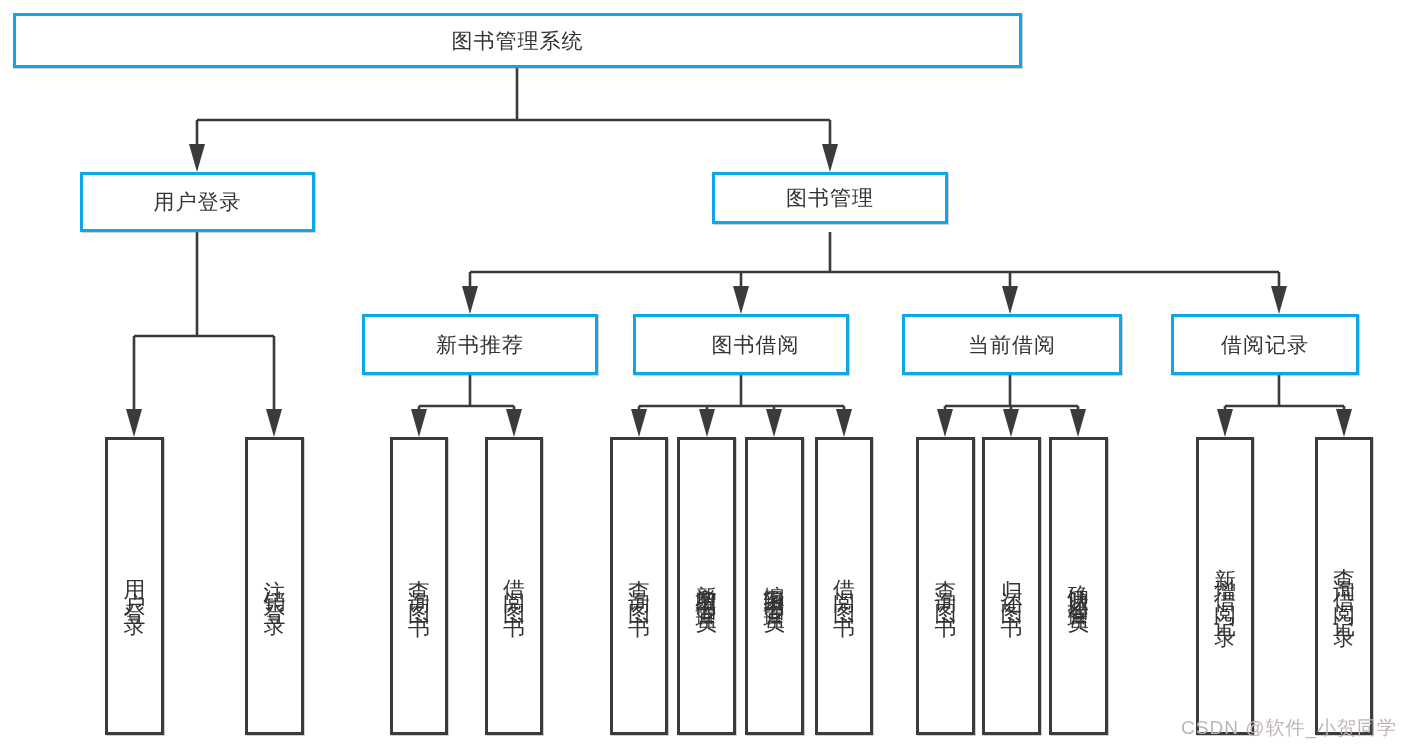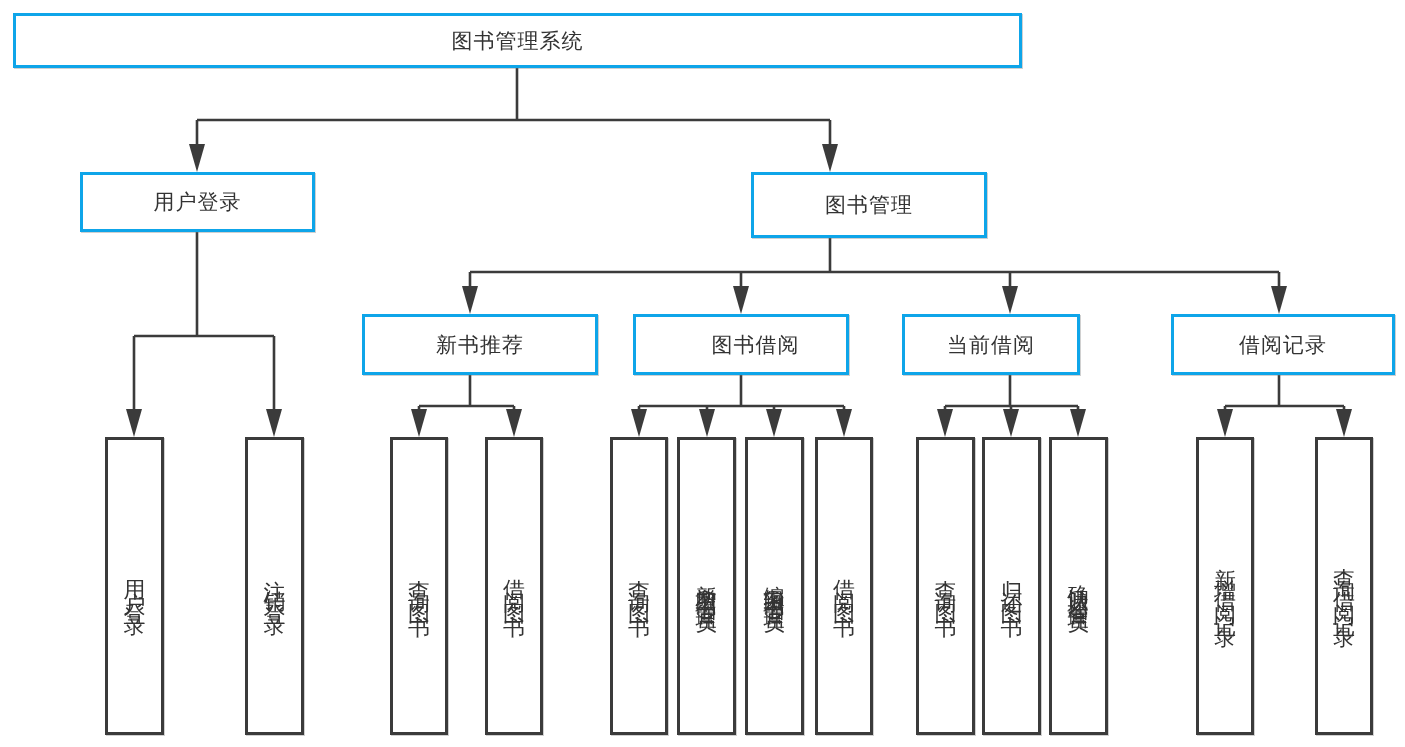--- a/index.html
+++ b/index.html
@@ -107,34 +107,34 @@
     </g>
   </svg>
 
   <div class="node" style="left:13px; top:13px; width:1009px; height:55px;">
     <span class="hlabel">图书管理系统</span>
   </div>
 
   <div class="node" style="left:80px; top:172px; width:235px; height:60px;">
     <span class="hlabel">用户登录</span>
   </div>
-  <div class="node" style="left:751px; top:172px; width:236px; height:66px;">
+  <div class="node" style="left:712px; top:172px; width:236px; height:52px;">
     <span class="hlabel">图书管理</span>
   </div>
 
   <div class="node" style="left:362px; top:314px; width:236px; height:61px;">
     <span class="hlabel">新书推荐</span>
   </div>
   <div class="node" style="left:633px; top:314px; width:216px; height:61px;padding-left:29px;">
     <span class="hlabel">图书借阅</span>
   </div>
-  <div class="node" style="left:902px; top:314px; width:178px; height:61px;">
+  <div class="node" style="left:902px; top:314px; width:220px; height:61px;">
     <span class="hlabel">当前借阅</span>
   </div>
-  <div class="node" style="left:1171px; top:314px; width:224px; height:61px;font-family:Liberation Serif, serif;">
+  <div class="node" style="left:1171px; top:314px; width:188px; height:61px;font-family:Liberation Serif, serif;">
     <span class="hlabel">借阅记录</span>
   </div>
 
   <div class="leaf" style="left:105px; top:437px; width:59px; height:298px;">
     <span class="vlabel">用户登录</span>
   </div>
   <div class="leaf" style="left:245px; top:437px; width:59px; height:298px;">
     <span class="vlabel">注销登录</span>
   </div>
 
@@ -168,14 +168,15 @@
     <span class="vlabel">确认归还（管理员）</span>
   </div>
 
   <div class="leaf" style="left:1196px; top:437px; width:58px; height:298px;">
     <span class="vlabel">新增借阅记录</span>
   </div>
   <div class="leaf" style="left:1315px; top:437px; width:58px; height:298px;">
     <span class="vlabel">查询借阅记录</span>
   </div>
 
+  <div id="watermark">CSDN @软件_小贺同学</div>
 
 </div>
 
 </body></html>

